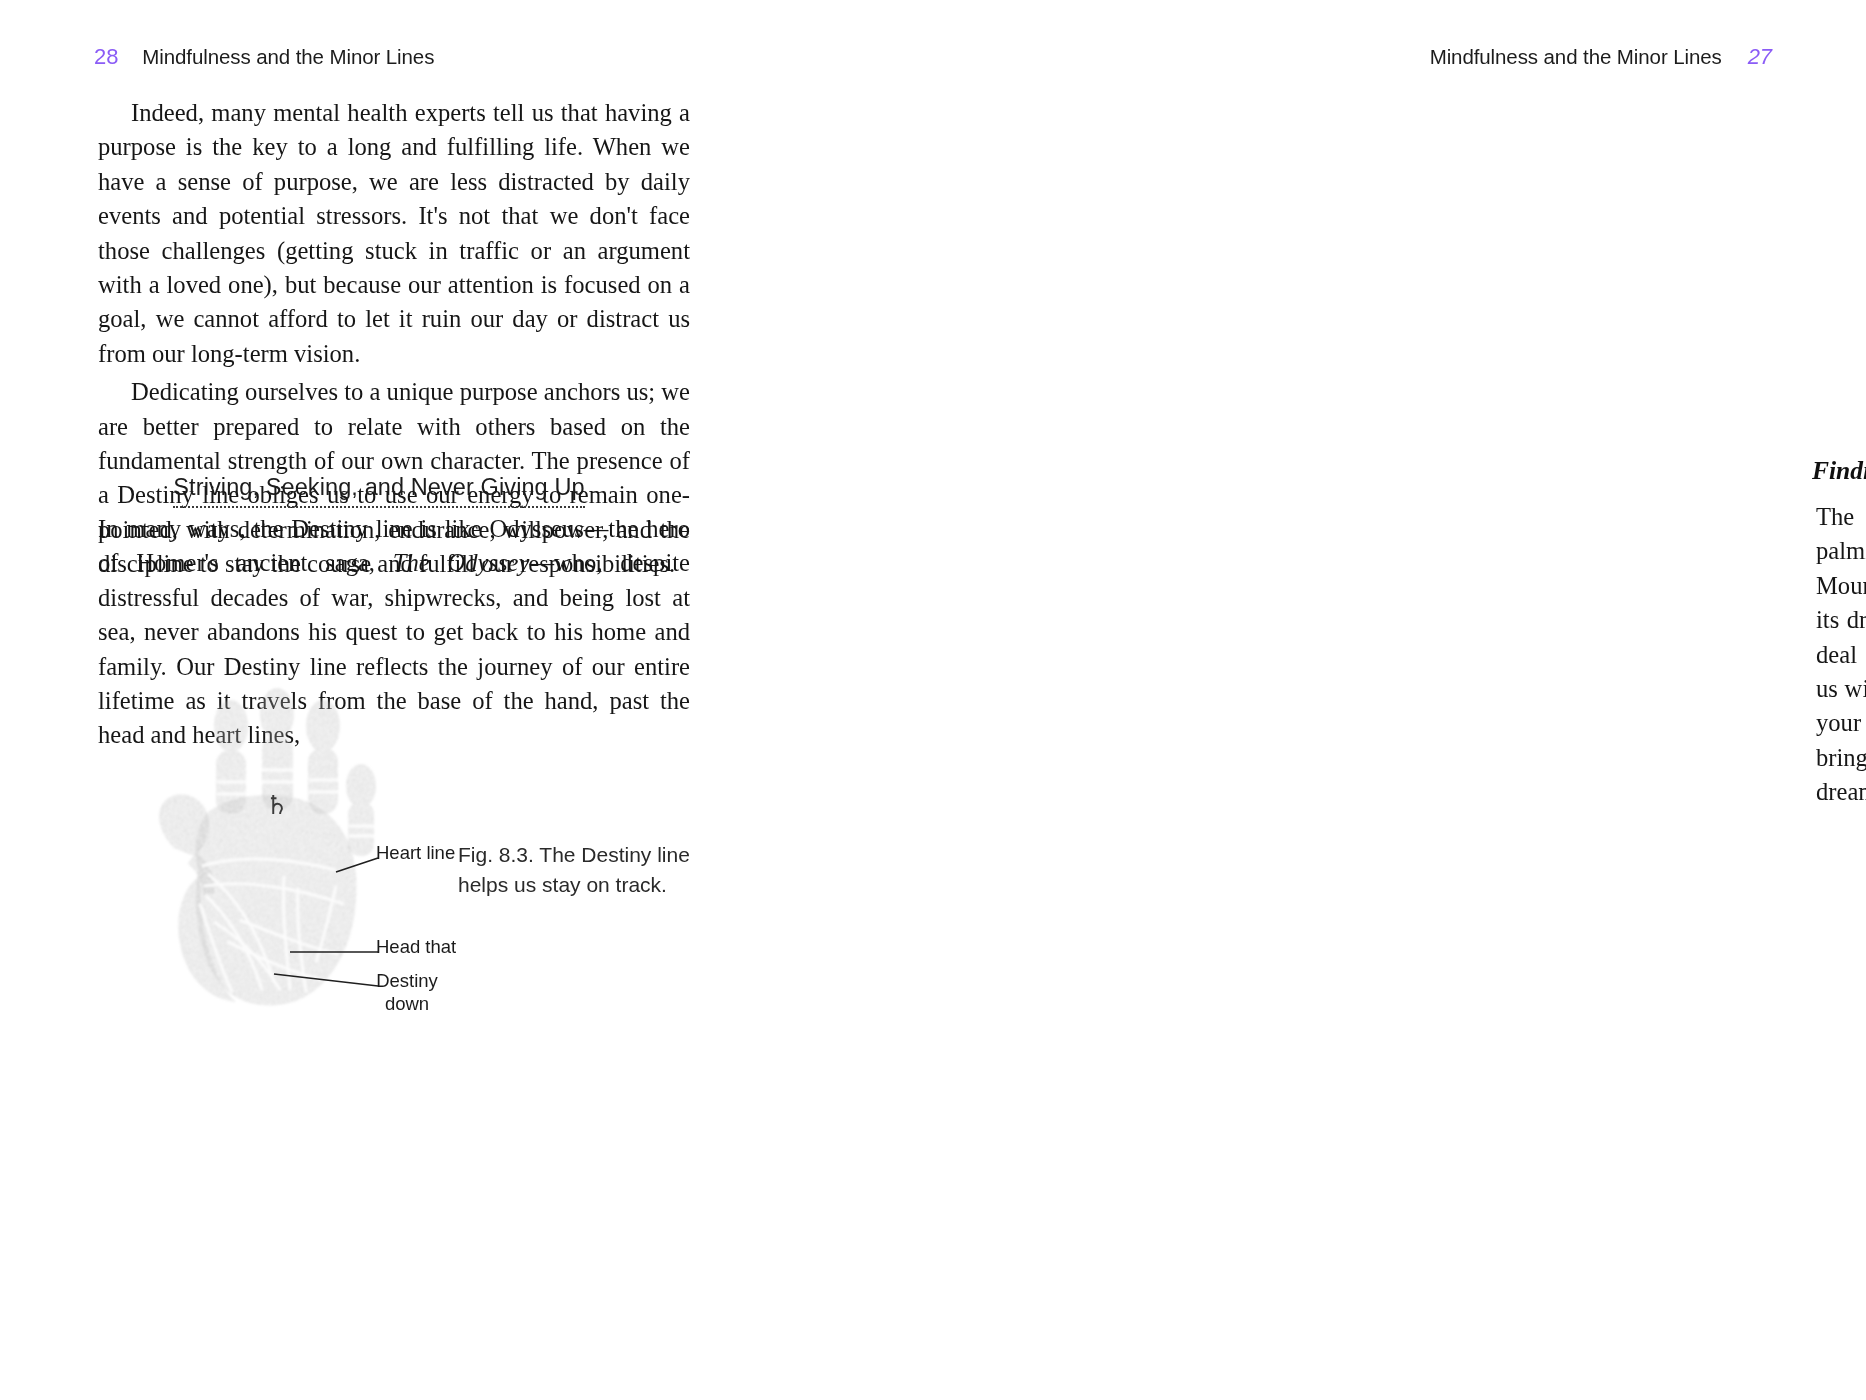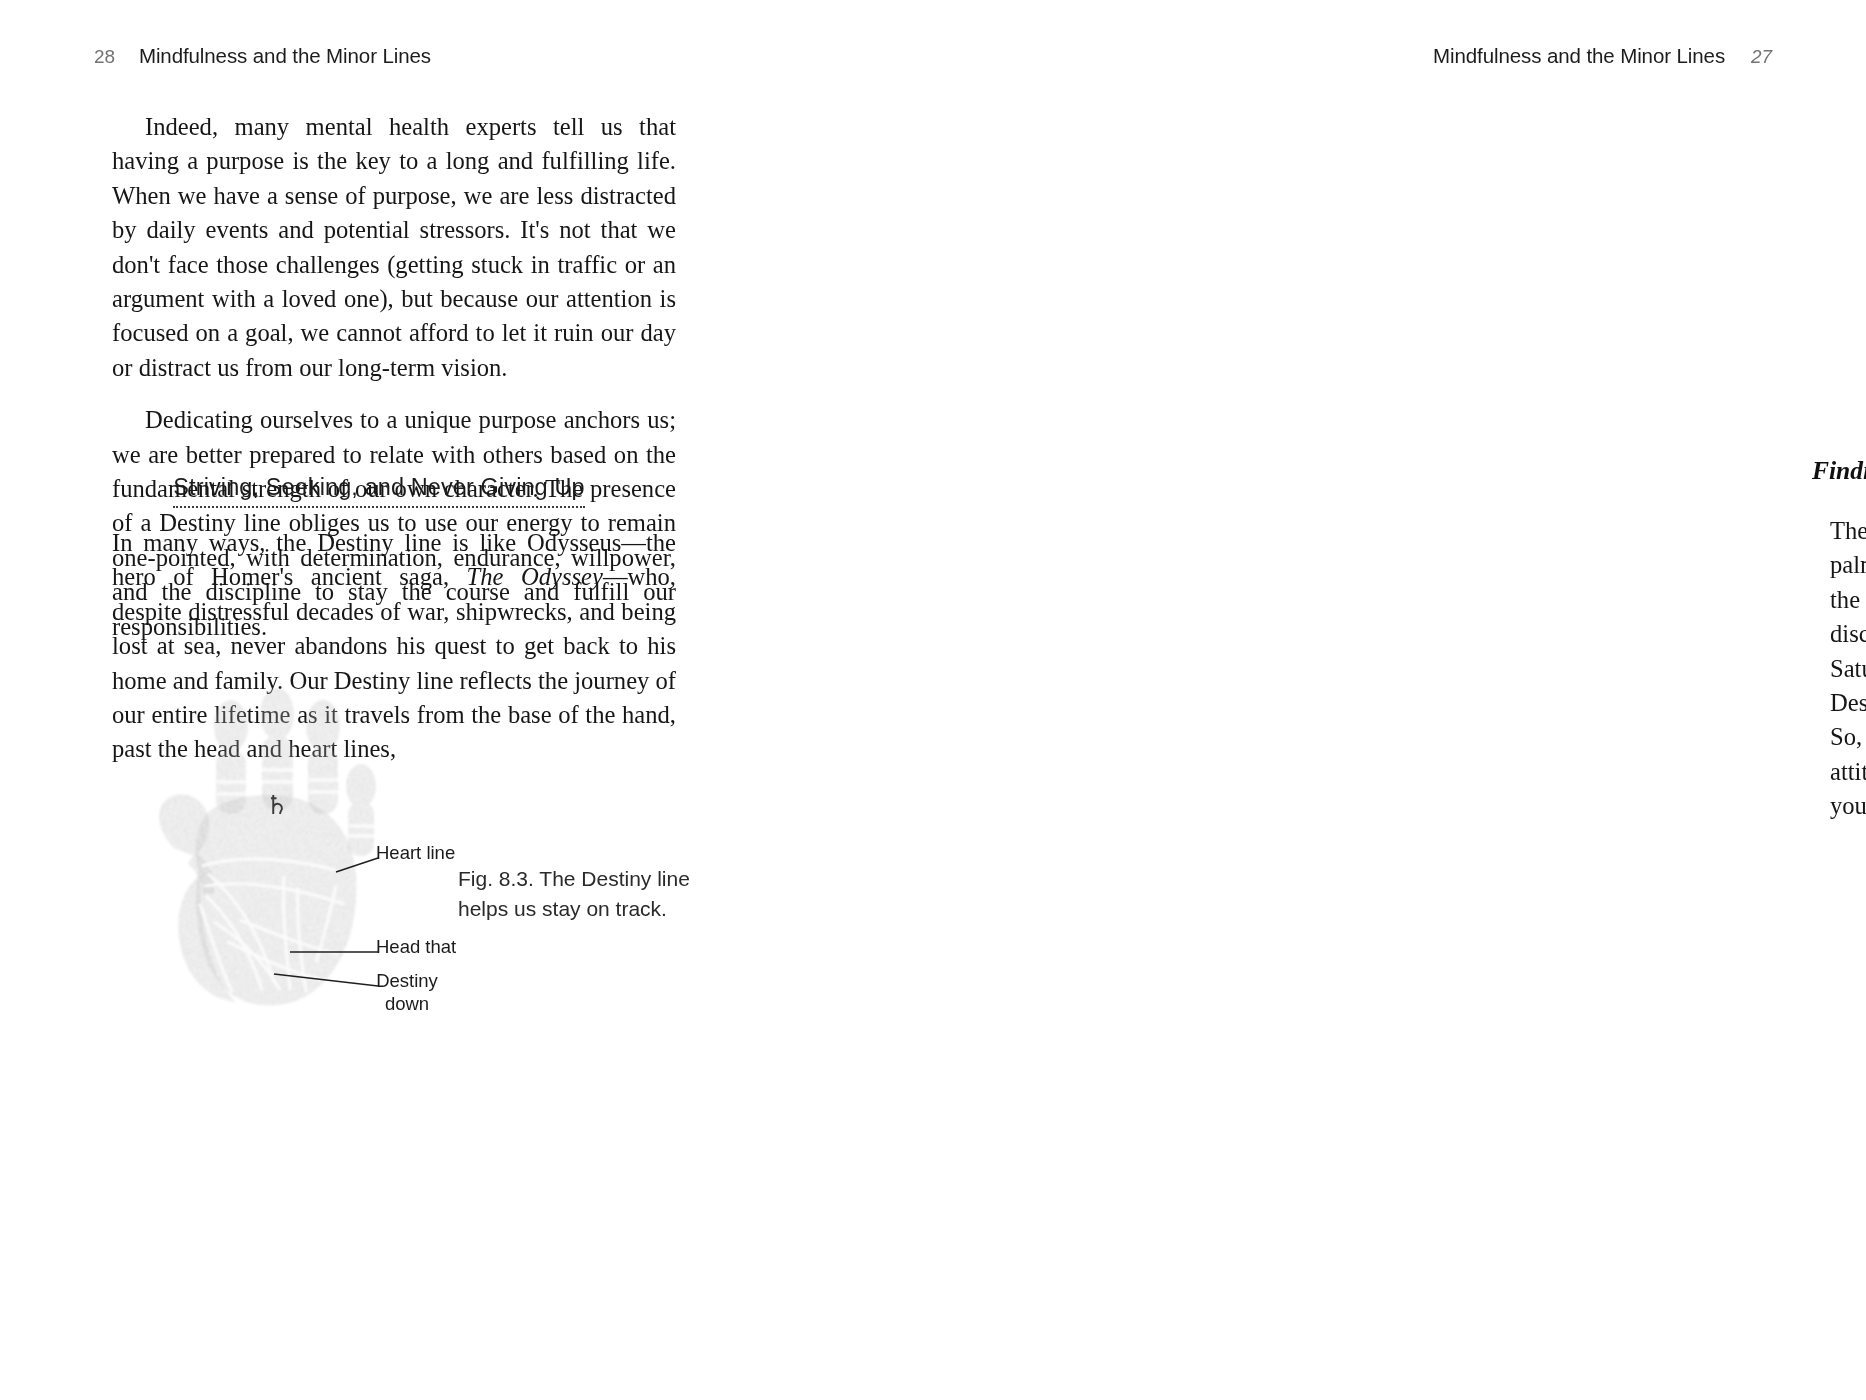--- a/index.html
+++ b/index.html
@@ -31,40 +31,40 @@
   .runhead {
     position: absolute;
     top: 44px;
     font-family: "Liberation Sans", sans-serif;
     font-size: 20.5px;
     letter-spacing: -0.1px;
     color: #1c1c1c;
     white-space: nowrap;
   }
   .runhead .folio {
-    font-size: 19px;
-    color: #737373;
+    font-size: 22px;
+    color: #8b5cf6;
   }
   .runhead-left  { left: 94px; }
   .runhead-right { right: 94px; text-align: right; }
   .runhead-left .folio  { margin-right: 24px; }
   .runhead-right .folio { margin-left: 26px; font-style: italic; }
 
   
   .col {
     position: absolute;
     font-family: "Liberation Serif", serif;
     font-size: 24.6px;
     line-height: 34.4px;
     text-align: justify;
     text-justify: inter-word;
     color: #161616;
     hyphens: manual;
   }
-  .col p { margin: 18px; }
+  .col p { margin: 4px; }
   .col p.indent { text-indent: 33px; }
   .col p.noindent { text-indent: 0; }
   .col i { font-style: italic; }
 
   #left-col  { left: 94px;  top: 92px; width: 600px; }
   #left-col2 { left: 94px;  top: 508px; width: 600px; }
   #right-col { left: 879px; top: 456px; width: 600px; }
 
   
   .subhead-wrap {
@@ -99,21 +99,20 @@
   }
   #right-col { top: 496px; }
 
   
   .caption {
     position: absolute;
     font-family: "Liberation Sans", sans-serif;
     font-size: 21px;
     line-height: 30px;
     color: #2a2a2a;
-    margin-top: 24px;
   }
   #cap-83 { left: 458px;  top: 840px; width: 250px; }
 
   
   .fig { position: absolute; }
   #fig-81 { left: 930px; top: 80px;  width: 300px; height: 340px; }
   #fig-82 { left: 920px; top: 710px; width: 330px; height: 380px; }
   #fig-83 { left: 140px; top: 690px; width: 300px; height: 340px; }
 
   .fig svg { display: block; overflow: visible; }

